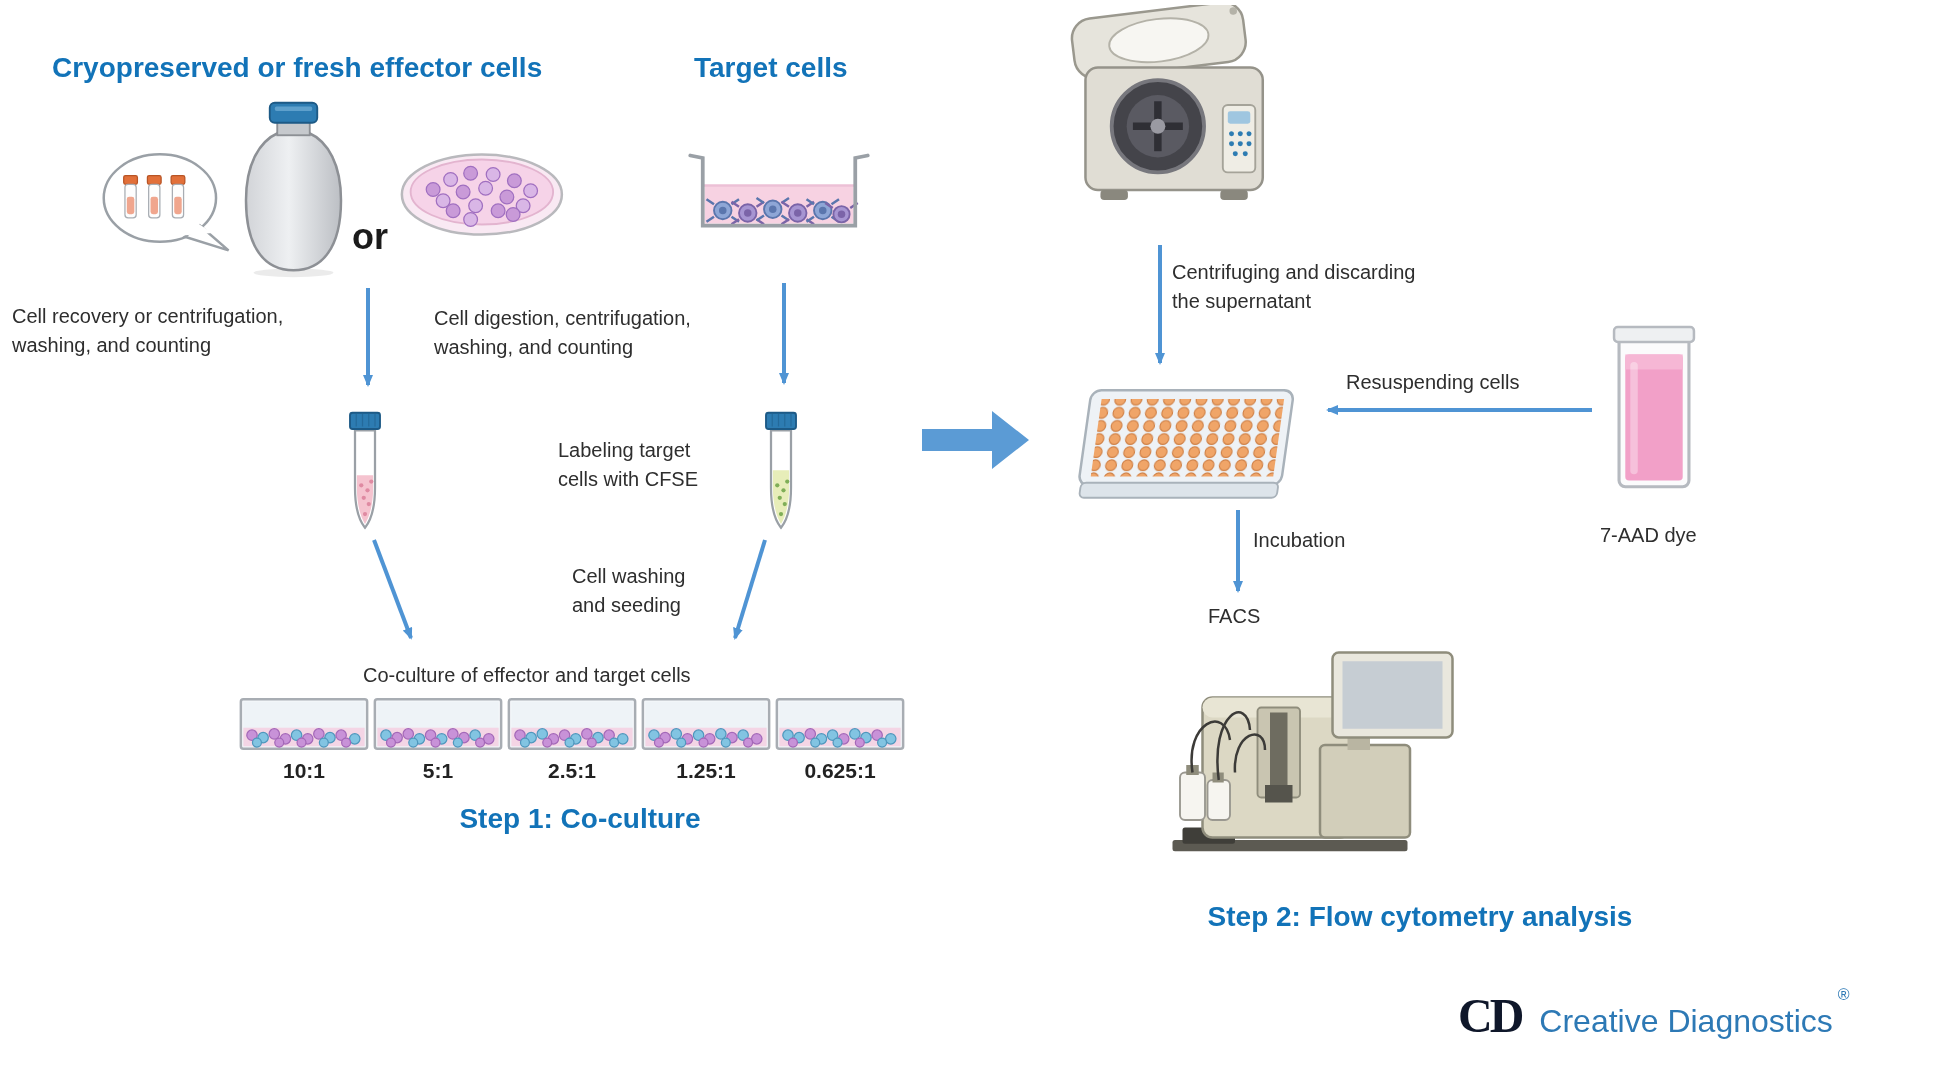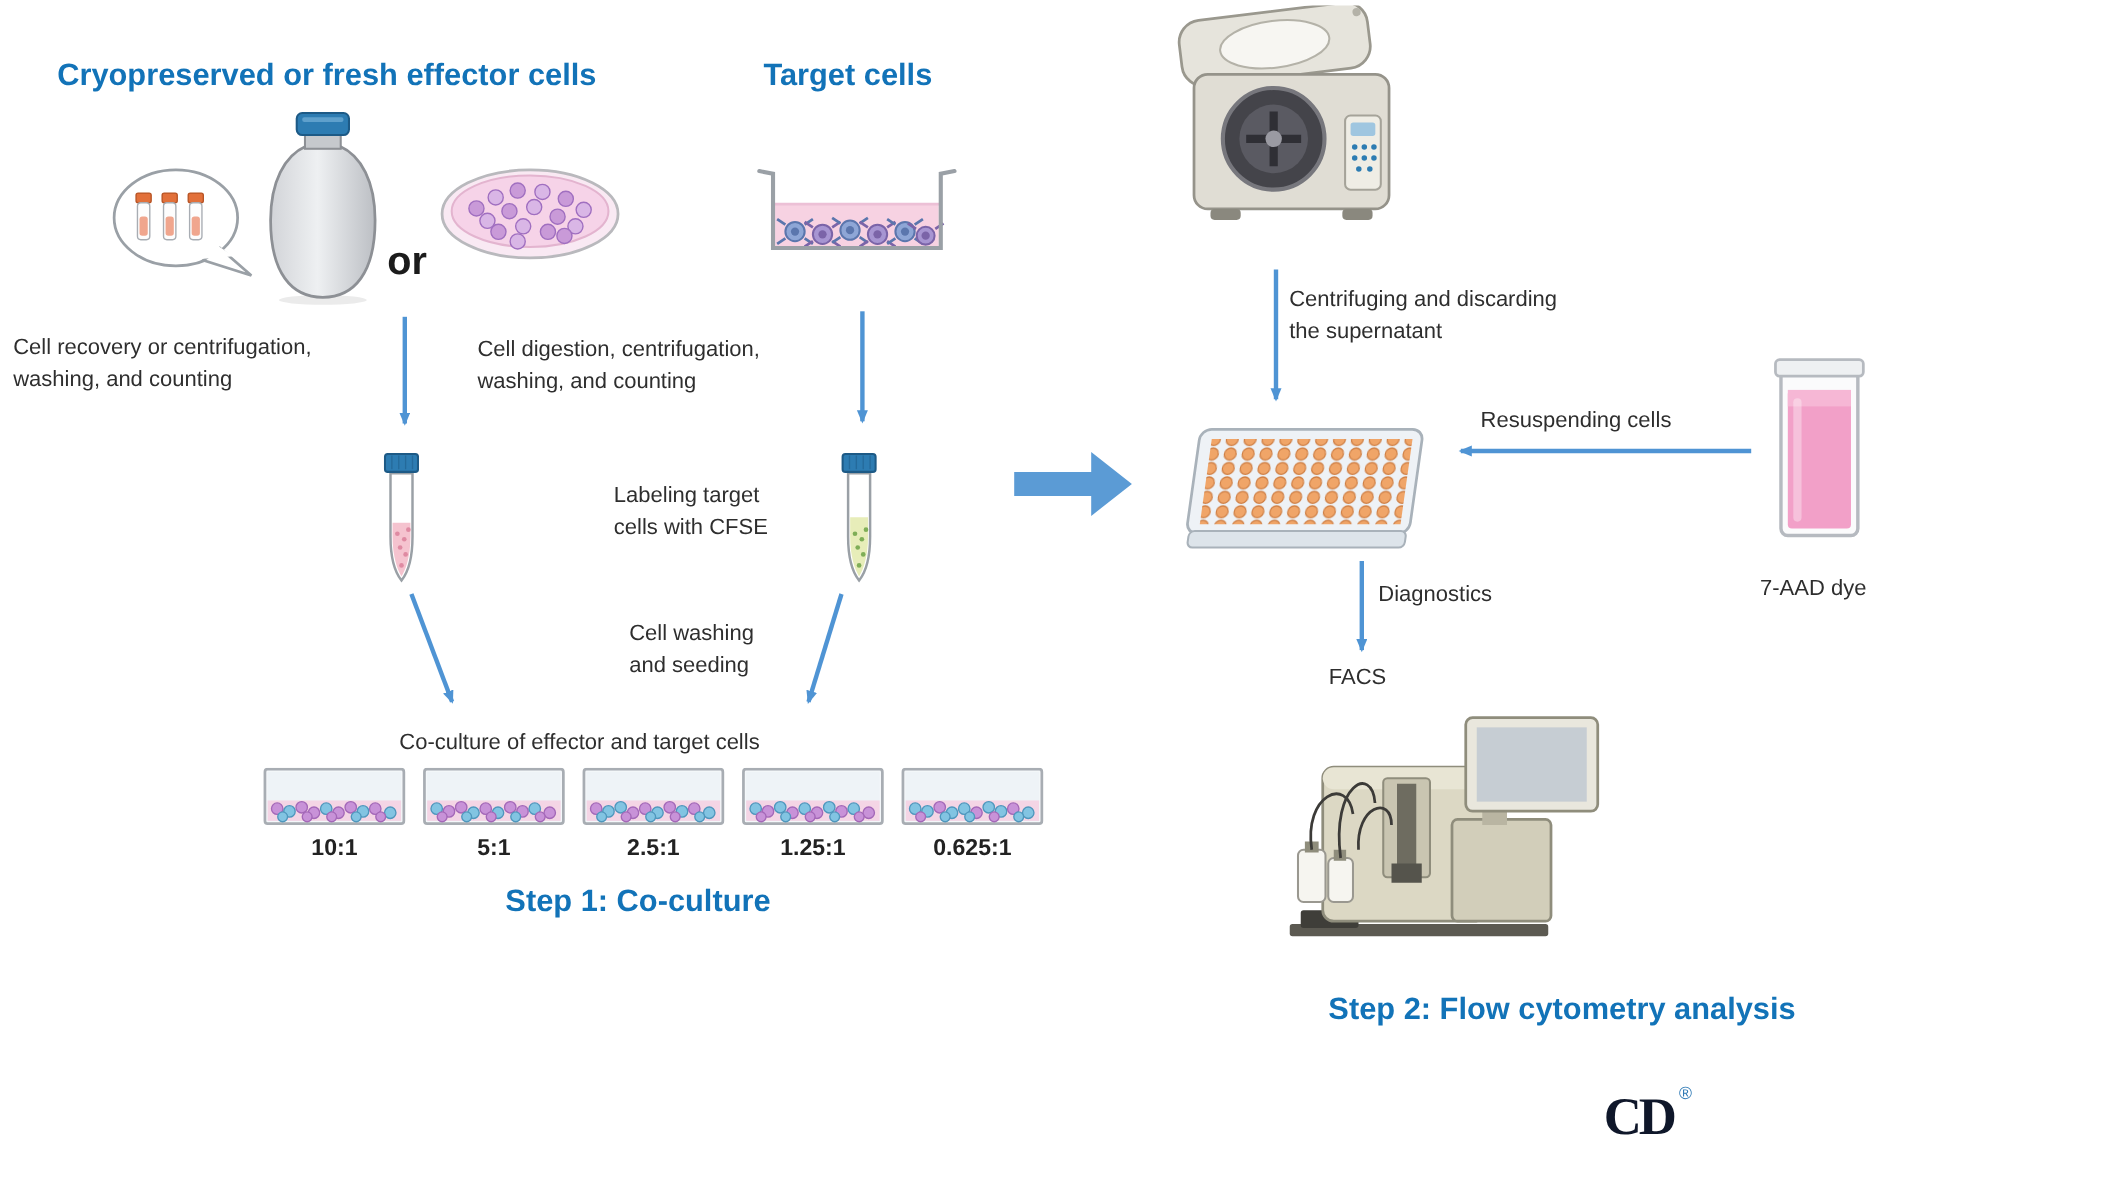--- a/index.html
+++ b/index.html
@@ -5,21 +5,21 @@
   * { margin:0; padding:0; box-sizing:border-box; }
   html,body { background:#ffffff; }
   body { font-family:"Liberation Sans", sans-serif; }
   .canvas { position:relative; width:1933px; height:1080px; background:#ffffff; overflow:hidden; }
   .abs { position:absolute; }
   .h-blue { color:#1273b8; font-weight:700; font-size:28px; white-space:nowrap; }
   .lbl { color:#2e2e2e; font-weight:400; font-size:20px; line-height:1.45; white-space:pre; }
   .center { }
   .or { color:#1b1b1b; font-weight:700; font-size:36px;margin-top:48px; }
   .step { color:#1273b8; font-weight:700; font-size:28px; text-align:center; white-space:nowrap; }
-  .wells { display:flex; gap:15px; }
+  .wells { display:flex; gap:4px; }
   .well-unit { display:flex; flex-direction:column; align-items:center; width:130px; }
   .ratio { margin-top:9px; font-weight:700; font-size:21px; color:#222; }
   .logo { display:flex; align-items:baseline; }
   .logo-cd { font-family:"Liberation Serif", serif; font-weight:700; font-size:48px; line-height:1; color:#0f172a; letter-spacing:-3px; }
   .logo-name { font-size:32px; color:#2d79b5; margin-left:18px; white-space:nowrap; }
   .logo-reg { font-size:16px; color:#2d79b5; margin-left:5px; align-self:flex-start; transform:translateY(-6px); }
   svg { display:block; }
 </style>
 </head>
 <body>
@@ -386,21 +386,21 @@
       <rect x="12" y="12" width="56" height="120" rx="5" fill="#fbfbfc" stroke="#b6bac0" stroke-width="2.5"></rect>
       <rect x="17" y="26" width="46" height="101" rx="3" fill="#f2a0c8"></rect>
       <rect x="17" y="26" width="46" height="12" fill="#f6b7d5"></rect>
       <rect x="8" y="4" width="64" height="12" rx="3" fill="#eef0f2" stroke="#b6bac0" stroke-width="2"></rect>
       <rect x="21" y="32" width="6" height="90" rx="3" fill="#ffffff" opacity="0.35"></rect>
     </svg>
   </div>
 
   <div class="abs lbl center" style="left:1600px;top:521px;width:110px">7-AAD dye</div>
 
-  <div class="abs lbl" style="left:1253px;top:526px">Diagnostics</div>
+  <div class="abs lbl" style="left:1253px;top:526px">Incubation</div>
 
   <div class="abs lbl" style="left:1208px;top:602px">FACS</div>
 
   <div class="abs" style="left:1160px;top:625px">
     <svg width="300" height="250" viewBox="0 0 240 200" aria-hidden="true">
       <rect x="10" y="172" width="188" height="9" rx="2" fill="#5c5a52"></rect>
       <rect x="18" y="162" width="42" height="13" rx="2" fill="#3f3e39"></rect>
       <rect x="34" y="58" width="118" height="112" rx="8" fill="#dcd8c4" stroke="#8f8d7c" stroke-width="2"></rect>
       <rect x="34" y="58" width="118" height="16" rx="8" fill="#e8e5d4"></rect>
       <rect x="78" y="66" width="34" height="72" rx="3" fill="#c9c5b1" stroke="#8f8d7c" stroke-width="1.5"></rect>
@@ -421,16 +421,17 @@
         <path d="M47,124 C40,70 70,56 72,84"></path>
         <path d="M60,118 C58,86 84,78 84,100"></path>
       </g>
     </svg>
   </div>
 
   <div class="abs step" style="left:1180px;top:901px;width:480px">Step 2: Flow cytometry analysis</div>
 
   <div class="abs logo" style="left:1458px;top:992px">
     <span class="logo-cd">CD</span>
+    <span class="logo-name">Creative Diagnostics</span>
     <span class="logo-reg">®</span>
   </div>
 
 </div>
 
 </body></html>

